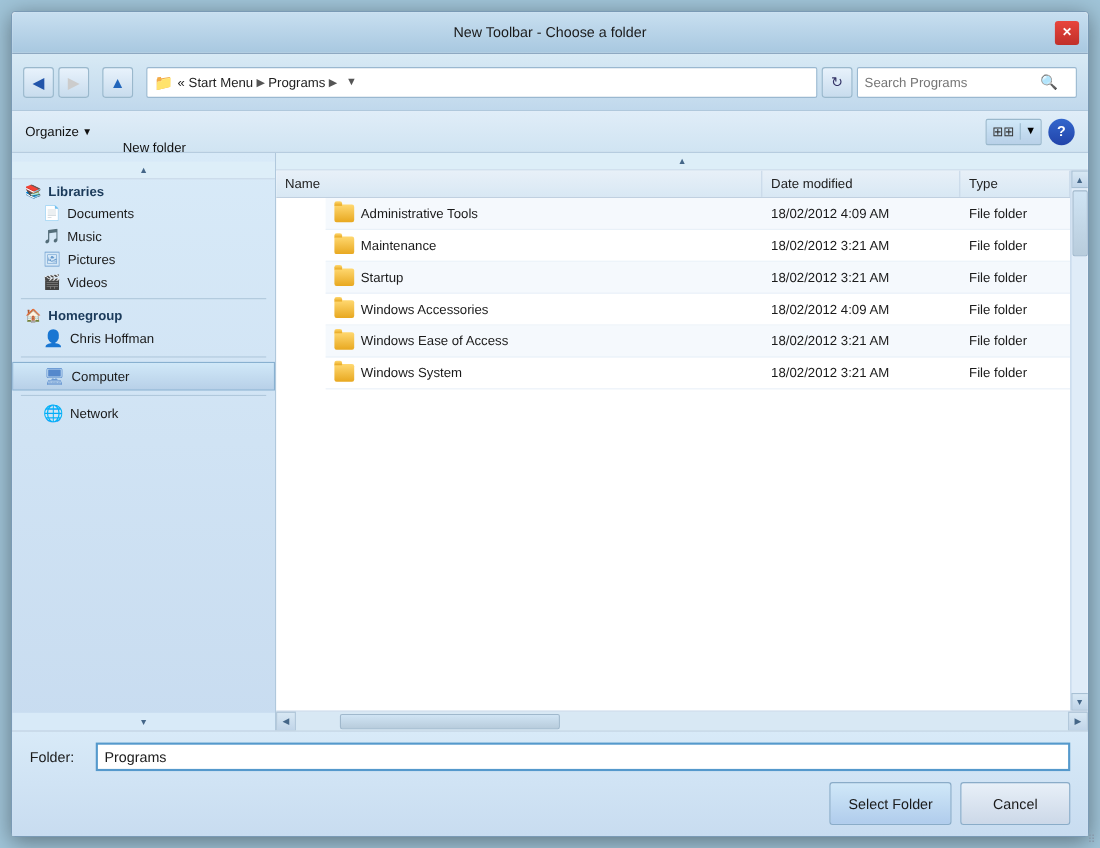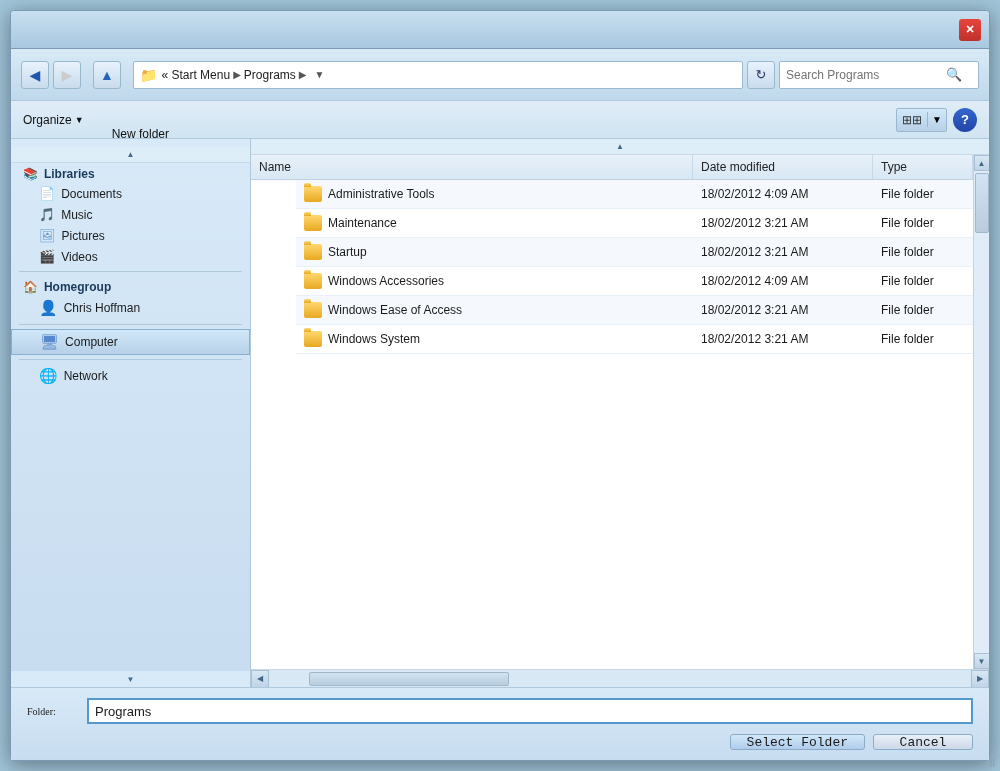--- a/index.html
+++ b/index.html
@@ -408,54 +408,52 @@
       display: flex;
       flex-direction: column;
       gap: 10px;
     }
     .folder-row {
       display: flex;
       align-items: center;
       gap: 10px;
     }
     .folder-label {
-      font-size: 10px;
+      font-size: 13px;
       color: #1a1a1a;
       min-width: 50px;
-      font-family: Liberation Serif, serif;
     }
     .folder-input {
       flex: 1;
       height: 26px;
       border: 2px solid #5599cc;
       background: white;
       padding: 0 6px;
       font-size: 13px;
       color: #1a1a1a;
       outline: none;
     }
     .buttons-row {
       display: flex;
       justify-content: flex-end;
       gap: 8px;
     }
     .dialog-btn {
-      height: 16px;
+      height: 39px;
       min-width: 100px;
       background: linear-gradient(to bottom, #e8f0f8, #ccd8e8);
       border: 1px solid #8aacc8;
       border-radius: 3px;
       font-size: 13px;
       color: #1a1a1a;
       cursor: pointer;
       padding: 0 16px;
       display: flex;
       align-items: center;
       justify-content: center;
-      font-family: Liberation Mono, monospace;
     }
     .dialog-btn.primary {
       background: linear-gradient(to bottom, #d0e8f8, #b0ccec);
     }
     
     .resize-grip {
       position: absolute;
       bottom: 2px;
       right: 4px;
       font-size: 10px;
@@ -472,20 +470,21 @@
     }
     .chevron-up { font-size: 8px; color: #446688; cursor: pointer; }
   </style>
 </head>
 <body>
 
 <div class="dialog">
 
   <div class="titlebar">
     <div style="width:22px;"></div>
+    <div class="titlebar-title">New Toolbar - Choose a folder</div>
     <div class="titlebar-close">✕</div>
   </div>
 
   <div class="toolbar">
     <div class="nav-btn nav-btn-back">◀</div>
     <div class="nav-btn nav-btn-forward" style="color:#ccc;">▶</div>
     <div style="width:4px;"></div>
     <div class="nav-btn nav-btn-up">▲</div>
     <div style="width:4px;"></div>
     <div class="breadcrumb-bar">

